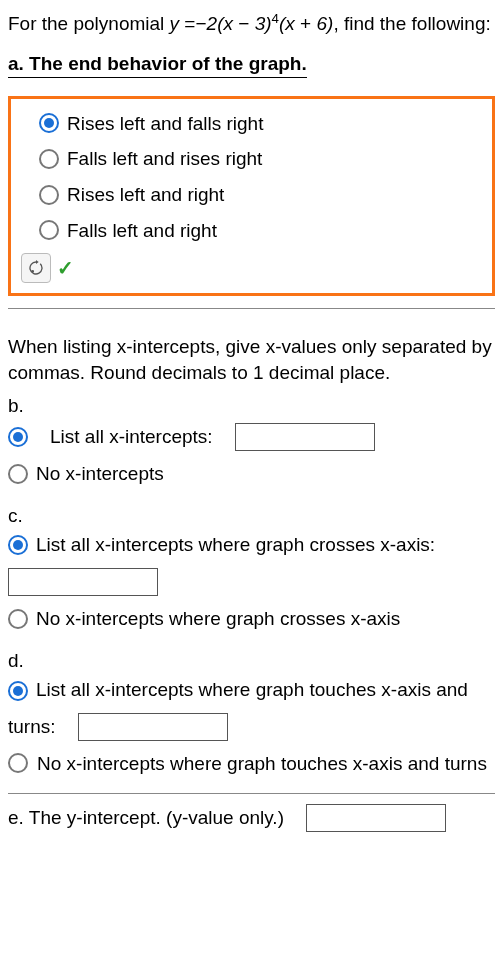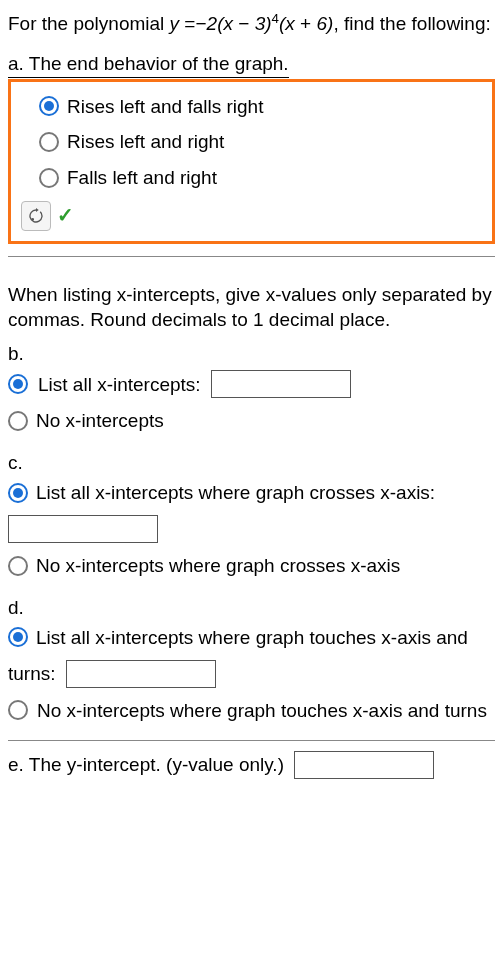--- a/index.html
+++ b/index.html
@@ -10,21 +10,21 @@
     background: #fff;
     width: 503px;
     padding: 10px 8px;
     line-height: 1.35;
   }
   .question-stem { margin-bottom: 14px; }
   .math { font-family: Liberation Sans, sans-serif; font-style: italic; margin-top: 18px; }
   .math .op { font-style: normal; }
   .math sup { font-size: 0.7em; font-style: normal; }
   .part-label { border-bottom: 1px solid #000; display: inline-block; }
-  .part-a-label { margin-bottom: 1px; }
+  .part-a-label { margin-bottom: 18px; font-weight: bold; }
   .feedback-box {
     border: 3px solid #f97316;
     padding: 8px 10px 10px 10px;
     margin-bottom: 12px;
   }
   .opt-row {
     display: flex;
     align-items: center;
     gap: 8px;
     margin: 4px 0 10px 18px;
@@ -63,37 +63,41 @@
   .hr { border: none; border-top: 1px solid #888; margin: 6px 0 10px 0; }
   .inline-input {
     border: 1px solid #555;
     height: 28px;
     width: 140px;
     padding: 2px 4px;
     font-size: 16px;
     vertical-align: middle;
   }
   .inline-input.sm { width: 150px; }
-  .flex-line { display: flex; align-items: center; flex-wrap: wrap; gap: 10px; }
+  .flex-line { display: flex; align-items: center; flex-wrap: wrap; gap: 22px; }
   .sub-block { margin-bottom: 16px; }
 </style>
 </head>
 <body>
 
 <div class="question-stem">
   <span>For the polynomial </span>
   <span class="math"><span class="var">y</span> <span class="op">=</span><span class="op">−</span>2(<span class="var">x</span> <span class="op">−</span> 3)<sup>4</sup>(<span class="var">x</span> <span class="op">+</span> 6)</span><span>, find the following:</span>
 </div>
 
 <div>
   <div class="part-a-label"><span class="part-label">a. The end behavior of the graph.</span></div>
   <div class="feedback-box">
     <div class="opt-row">
       <span class="radio selected"></span>
       <span>Rises left and falls right</span>
+    </div>
+    <div class="opt-row">
+      <span class="radio"></span>
+      <span>Falls left and rises right</span>
     </div>
     <div class="opt-row">
       <span class="radio"></span>
       <span>Rises left and right</span>
     </div>
     <div class="opt-row">
       <span class="radio"></span>
       <span>Falls left and right</span>
     </div>
     <div class="retry-row">
@@ -136,21 +140,21 @@
     <input class="inline-input sm" value="" style="">
   </div>
   <div class="opt-row tight">
     <span class="radio"></span>
     <span>No x-intercepts where graph crosses x-axis</span>
   </div>
 </div>
 
 <div class="sub-block">
   <div>d.</div>
-  <div class="opt-row tight" style="flex-wrap:wrap; align-items:flex-start;">
+  <div class="opt-row tight" style="flex-wrap:wrap; align-items:center;">
     <span class="radio selected" style="margin-top:2px;"></span>
     <span style="flex:1;">List all x-intercepts where graph touches x-axis and</span>
   </div>
   <div class="flex-line" style="margin:0 0 10px 0;">
     <span>turns:</span>
     <input class="inline-input sm" value="" style="">
   </div>
   <div class="opt-row tight" style="align-items:flex-start;gap:9px;">
     <span class="radio" style="margin-top:2px;"></span>
     <span style="flex:1;">No x-intercepts where graph touches x-axis and turns</span>

